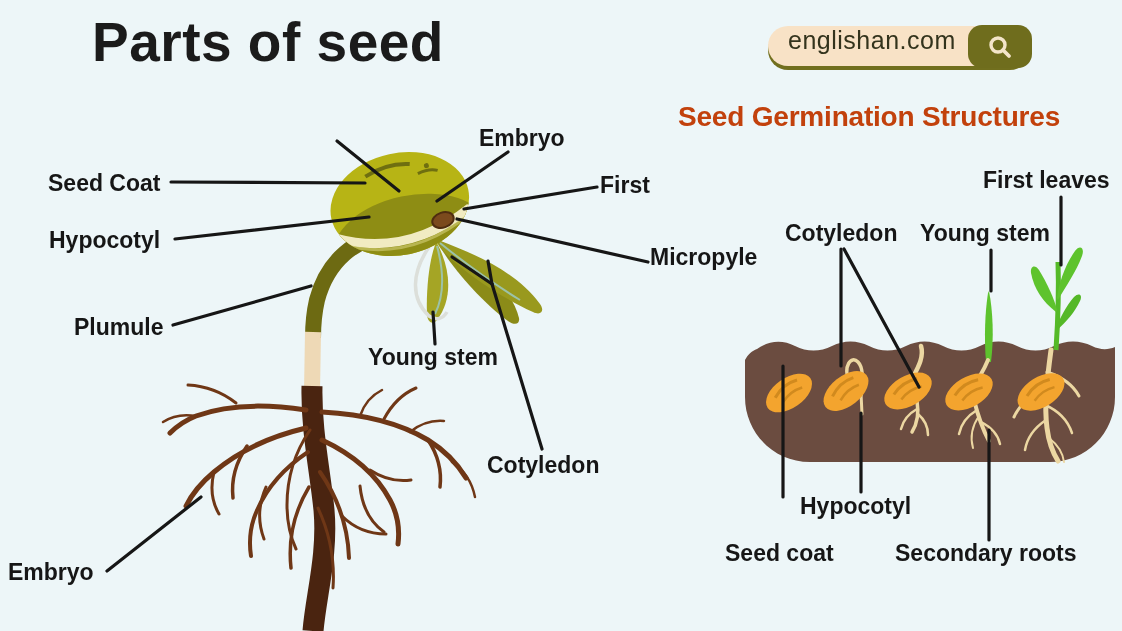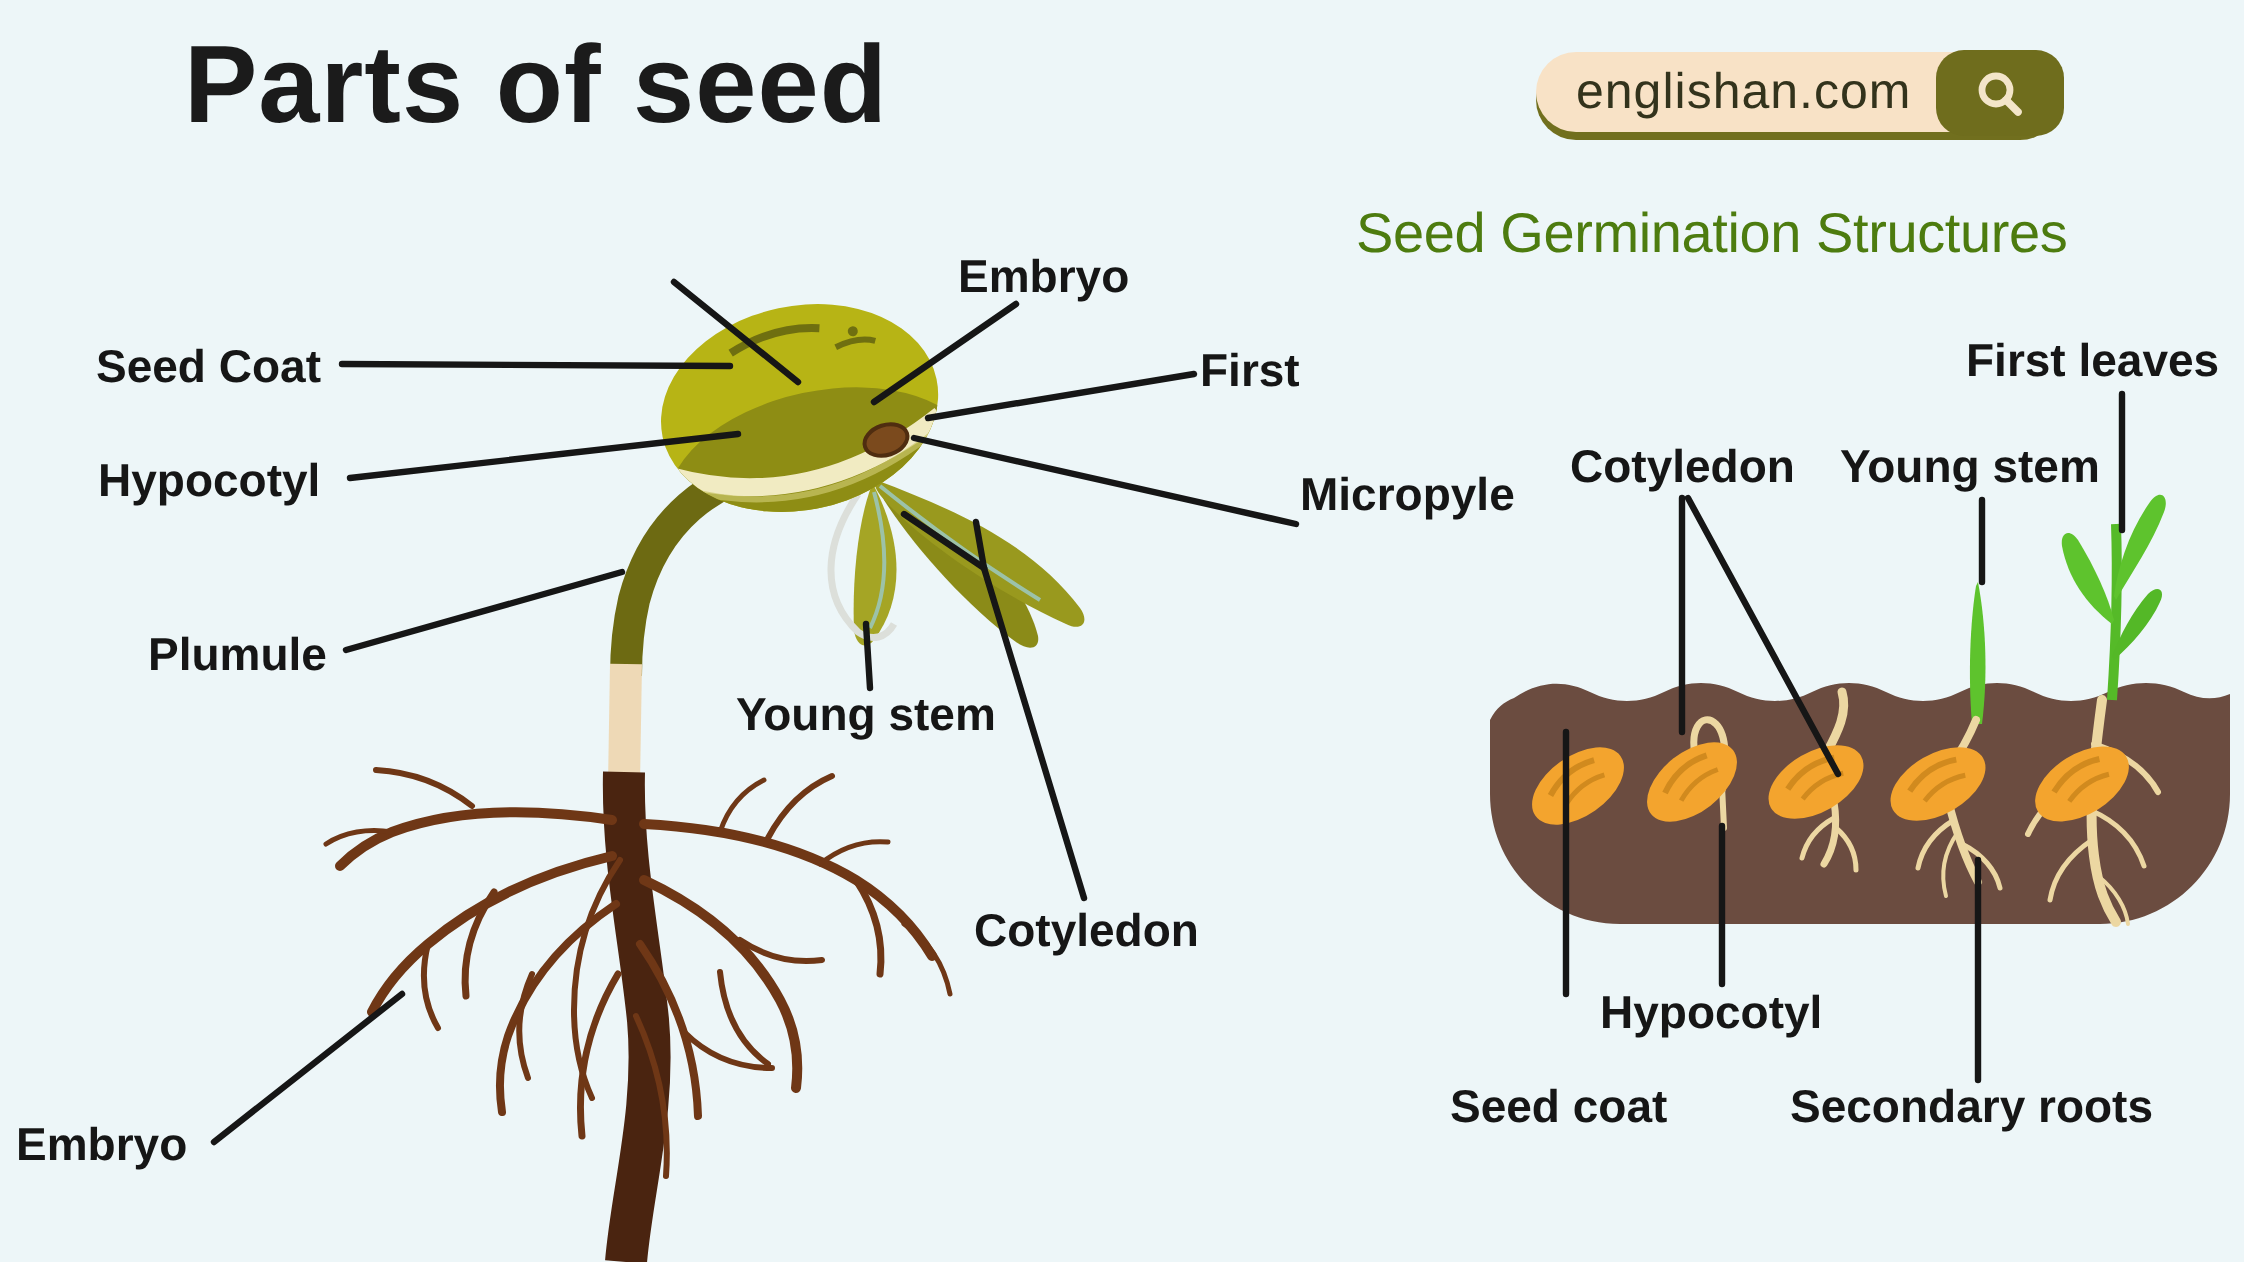--- a/index.html
+++ b/index.html
@@ -10,32 +10,32 @@
     overflow:hidden;
     font-family:"Liberation Sans", sans-serif;
   }
   svg.art{position:absolute;left:0;top:0;}
   .title{
     position:absolute;left:92px;top:10px;
     font-size:55px;font-weight:bold;color:#1b1b1b;letter-spacing:0.5px;
   }
   .subheading{
     position:absolute;left:678px;top:101px;
-    font-size:28px;font-weight:normal;color:#4d7c0f;letter-spacing:-0.2px;white-space:nowrap;
+    font-size:28px;font-weight:bold;color:#c2410c;letter-spacing:-0.2px;white-space:nowrap;
   }
   .lbl{
     position:absolute;
     font-size:23px;font-weight:bold;color:#161616;
     white-space:nowrap;line-height:1.05;
   }
   .brand{
     position:absolute;left:768px;top:26px;width:262px;height:40px;
     background:#f8e2c6;border-radius:21px;
     box-shadow:0 4px 0 #716f1e;
-    display:flex;align-items:center;
+    display:flex;
   }
   .brand-text{
     flex:1;padding-left:20px;
     font-size:25px;color:#33331c;letter-spacing:0.5px;
   }
   .brand-btn{
     position:absolute;right:-2px;top:-1px;width:64px;height:43px;
     background:#6f6d1d;border-radius:14px;
     display:flex;align-items:center;justify-content:center;
   }
@@ -220,21 +220,21 @@
       </svg>
     </span>
   </div>
 
   <div class="subheading">Seed Germination Structures</div>
 
   <div class="lbl" style="left:479px;top:126px;">Embryo</div>
   <div class="lbl" style="left:48px;top:171px;">Seed Coat</div>
   <div class="lbl" style="left:600px;top:173px;">First</div>
   <div class="lbl" style="left:49px;top:228px;">Hypocotyl</div>
-  <div class="lbl" style="left:650px;top:235px;">Micropyle</div>
+  <div class="lbl" style="left:650px;top:245px;">Micropyle</div>
   <div class="lbl" style="left:74px;top:315px;">Plumule</div>
   <div class="lbl" style="left:368px;top:345px;">Young stem</div>
   <div class="lbl" style="left:487px;top:453px;">Cotyledon</div>
   <div class="lbl" style="left:8px;top:560px;">Embryo</div>
 
   <div class="lbl" style="left:983px;top:168px;">First leaves</div>
   <div class="lbl" style="left:785px;top:221px;">Cotyledon</div>
   <div class="lbl" style="left:920px;top:221px;">Young stem</div>
   <div class="lbl" style="left:800px;top:494px;">Hypocotyl</div>
   <div class="lbl" style="left:725px;top:541px;">Seed coat</div>

